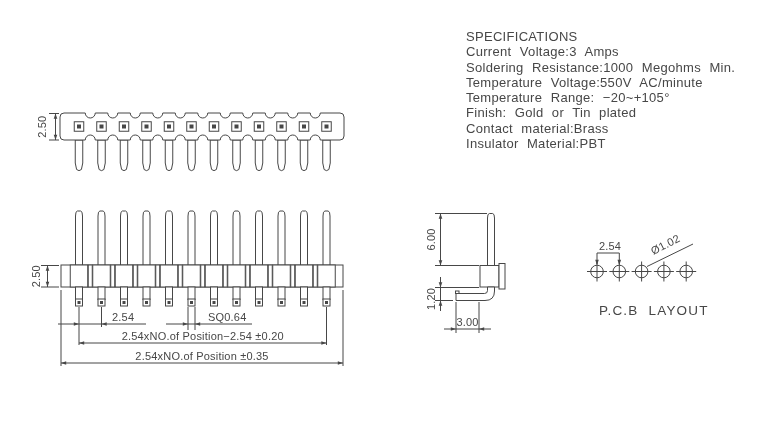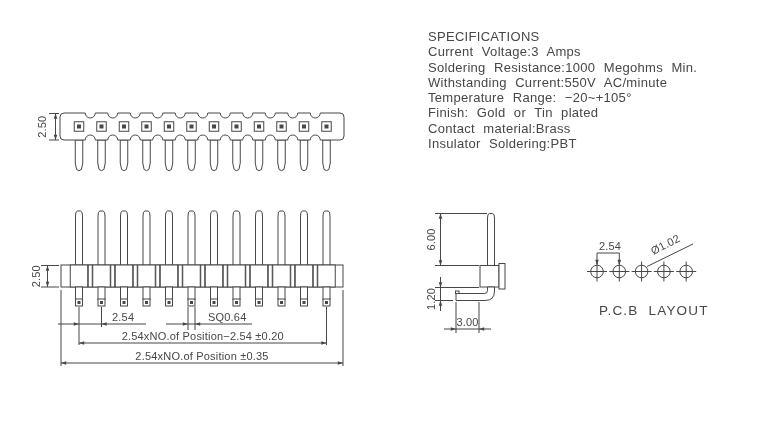--- a/index.html
+++ b/index.html
@@ -1,42 +1,42 @@
 <!DOCTYPE html>
 <html style="--line: #474747; --ink: #474747;"><head>
 <meta charset="utf-8">
 <style>
   html,body{margin:0;padding:0;background:#fff}
   .sheet{position:relative;width:768px;height:434px;background:#fff;overflow:hidden;
          font-family:"Liberation Sans",sans-serif;color:var(--ink,#474747)}
-  .specs{position:absolute;left:428px;top:29px;font-size:13px;line-height:15.3px;
+  .specs{position:absolute;left:466px;top:29px;font-size:13px;line-height:15.3px;
          letter-spacing:.3px;word-spacing:4.5px;color:var(--ink,#474747)}
   .specs div{height:15.3px}
   svg.draw{position:absolute;left:0;top:0}
   svg text{font-family:"Liberation Sans",sans-serif;fill:var(--ink,#474747)}
   .dim{font-size:11px;letter-spacing:.2px}
   .caption{font-size:13.5px;letter-spacing:1.2px;word-spacing:5px}
   .ln{stroke:var(--line,#474747);fill:none;stroke-width:1}
   .fw{stroke:var(--line,#474747);fill:#fff;stroke-width:1}
   .fd{fill:var(--line,#474747);stroke:none}
 </style>
 </head>
 <body>
 
 <div class="sheet">
 
   <div class="specs">
     <div>SPECIFICATIONS</div>
     <div>Current Voltage:3 Amps</div>
     <div>Soldering Resistance:1000 Megohms Min.</div>
-    <div>Withstanding Current:550V AC/minute</div>
+    <div>Temperature Voltage:550V AC/minute</div>
     <div>Temperature Range: −20~+105°</div>
     <div>Finish: Gold or Tin plated</div>
     <div>Contact material:Brass</div>
-    <div>Insulator Soldering:PBT</div>
+    <div>Insulator Material:PBT</div>
   </div>
 
   <svg class="draw" width="768" height="434" viewBox="0 0 768 434">
 
     <g>
       <g id="g-top-pins">
           <path class="fw" stroke-linejoin="round" d="M75.25 140 V163 L76.6 169.5 Q79 171.8 81.4 169.5 L82.75 163 V140 Z"></path>
           <path class="fw" stroke-linejoin="round" d="M97.75 140 V163 L99.1 169.5 Q101.5 171.8 103.9 169.5 L105.25 163 V140 Z"></path>
           <path class="fw" stroke-linejoin="round" d="M120.25 140 V163 L121.6 169.5 Q124 171.8 126.4 169.5 L127.75 163 V140 Z"></path>
           <path class="fw" stroke-linejoin="round" d="M142.75 140 V163 L144.1 169.5 Q146.5 171.8 148.9 169.5 L150.25 163 V140 Z"></path>

